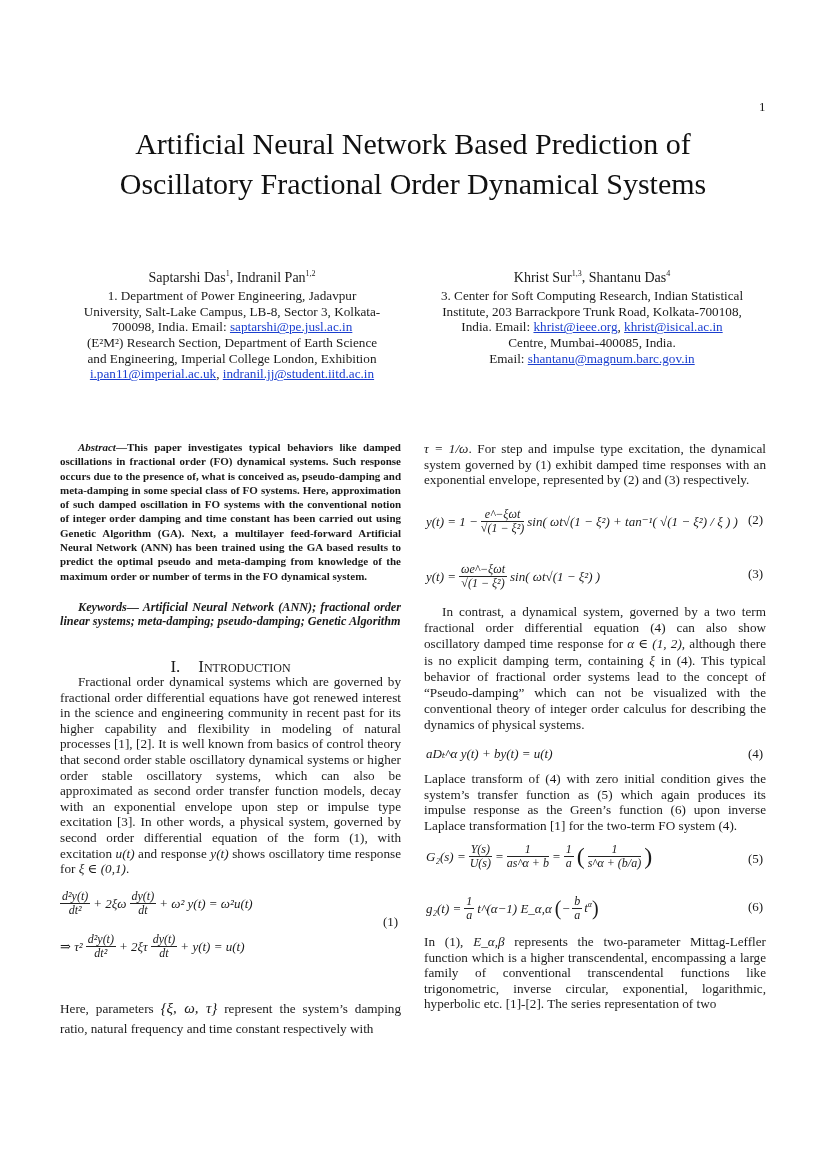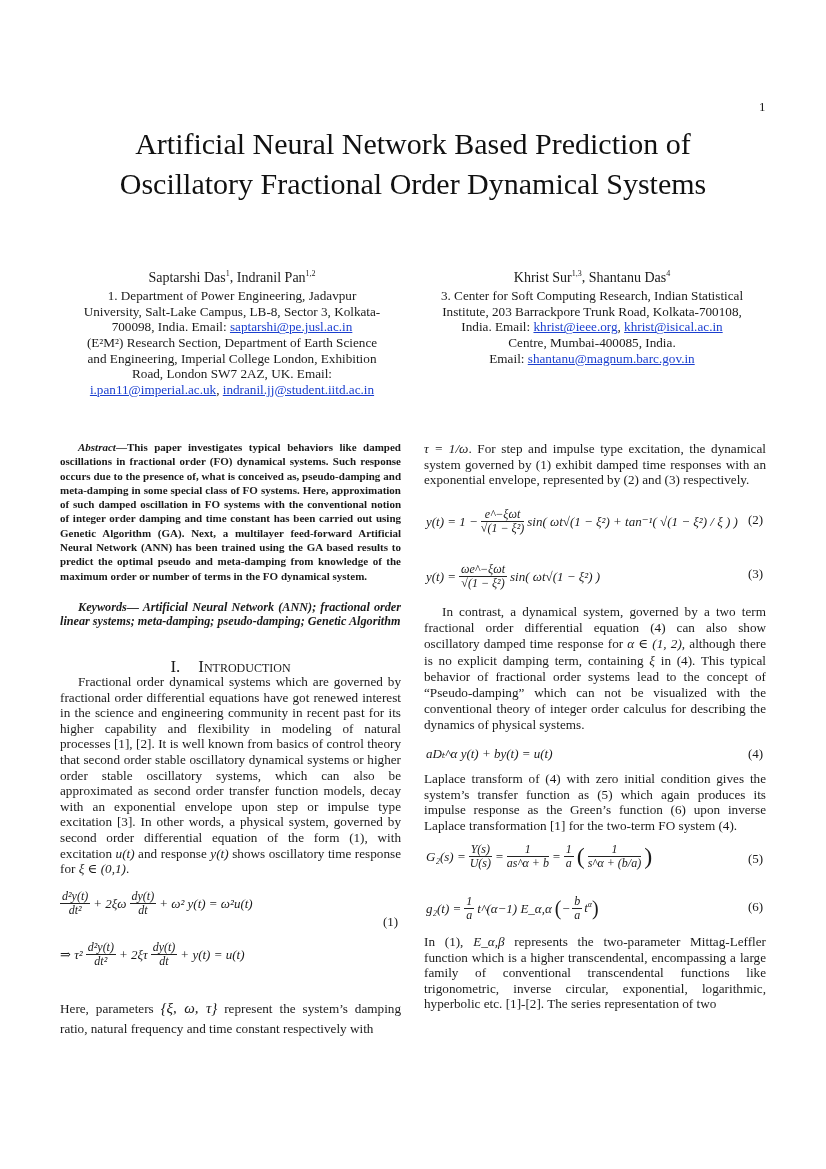--- a/index.html
+++ b/index.html
@@ -56,21 +56,20 @@
       <span>Saptarshi Das</span><sup>1</sup>, <span>Indranil Pan</span><sup>1,2</sup>
     </div>
     <div>
       <div>1. Department of Power Engineering, Jadavpur</div>
       <div>University, Salt-Lake Campus, LB-8, Sector 3, Kolkata-</div>
       <div><span>700098, India. Email: </span><a class="email">saptarshi@pe.jusl.ac.in</a></div>
     </div>
     <div>
       <div>(E²M²) Research Section, Department of Earth Science</div>
       <div>and Engineering, Imperial College London, Exhibition</div>
-      <div>Road, London SW7 2AZ, UK. Email:</div>
       <div><a class="email">i.pan11@imperial.ac.uk</a>, <a class="email">indranil.jj@student.iitd.ac.in</a></div>
     </div>
   </div>
 
   <div class="author-block author-right">
     <div class="names">
       <span>Khrist Sur</span><sup>1,3</sup>, <span>Shantanu Das</span><sup>4</sup>
     </div>
     <div>
       <div>3. Center for Soft Computing Research, Indian Statistical</div>
@@ -105,21 +104,21 @@
           <span class="n">d²y(t)</span>
           <span class="d">dt²</span>
         </span>
       <span style="margin:0 3px;">+ 2ξω</span>
       <span class="frac">
           <span class="n">dy(t)</span>
           <span class="d">dt</span>
         </span>
       <span style="margin-left:3px;">+ ω² y(t) = ω²u(t)</span>
     </div>
-    <div class="line" style="margin-top:24px;">
+    <div class="line" style="margin-top:16px;">
       <span style="margin-right:3px;">⇒ τ²</span>
       <span class="frac">
           <span class="n">d²y(t)</span>
           <span class="d">dt²</span>
         </span>
       <span style="margin:0 3px;">+ 2ξτ</span>
       <span class="frac">
           <span class="n">dy(t)</span>
           <span class="d">dt</span>
         </span>

